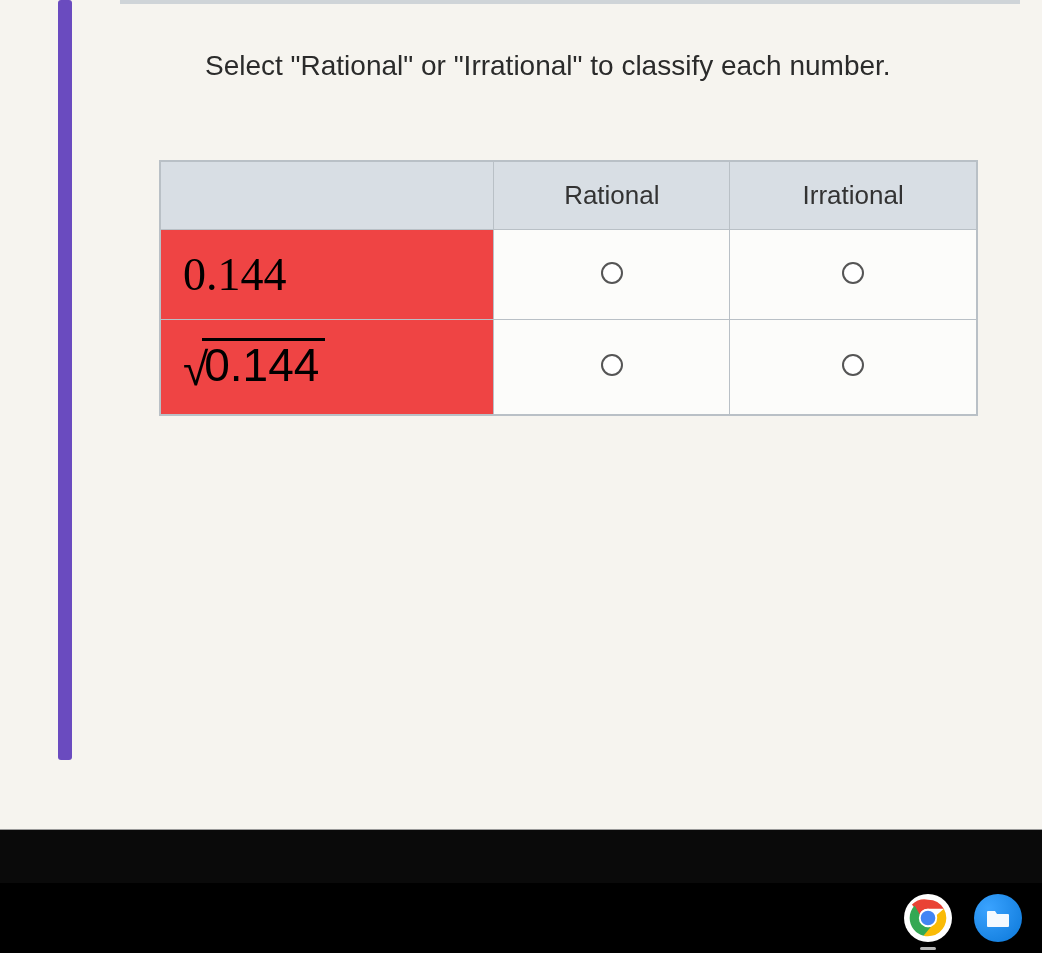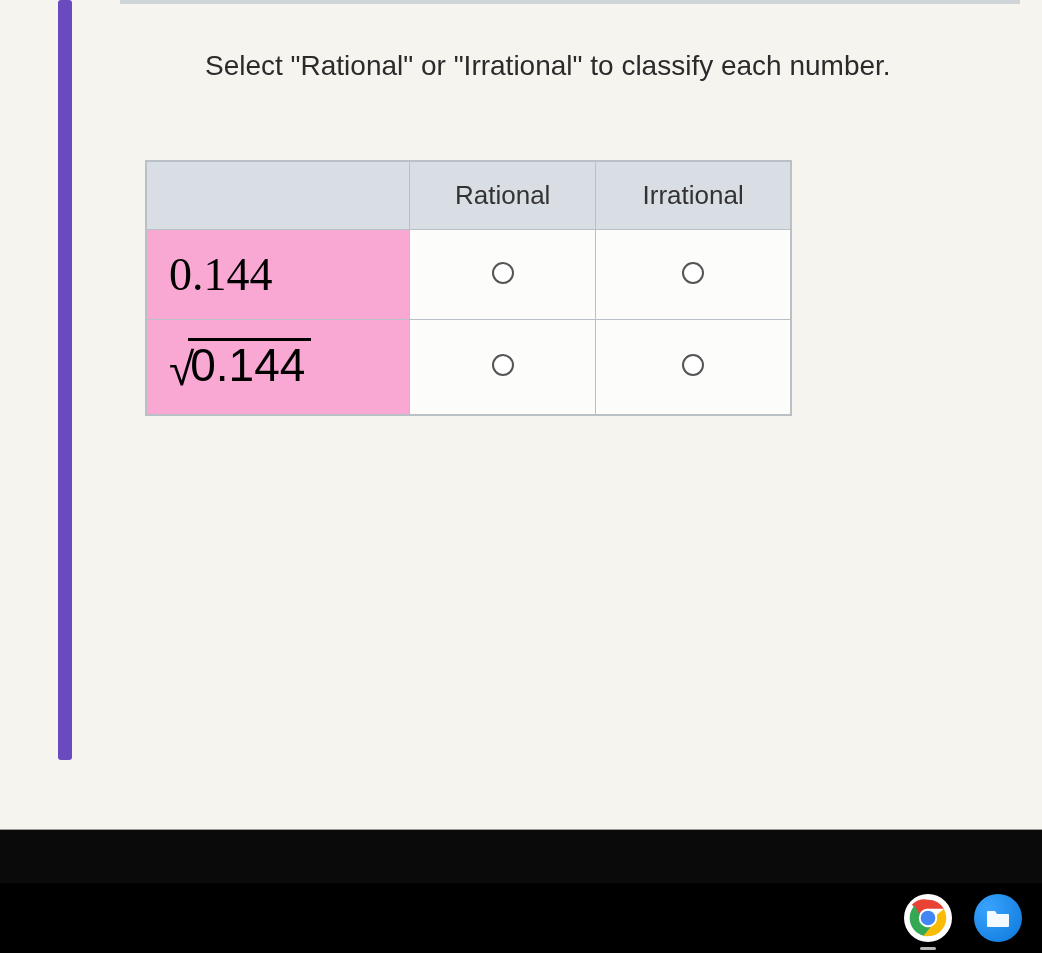--- a/index.html
+++ b/index.html
@@ -38,22 +38,22 @@
   .prompt {
     position: absolute;
     left: 205px; top: 50px;
     width: 770px;
     font-size: 28px;
     color: #2b2b2b;
     font-weight: 500;
   }
   .table-wrap {
     position: absolute;
-    left: 145px; top: 160px;
-    width: 647px;
+    left: 159px; top: 160px;
+    width: 819px;
     background: #fcfcfa;
   }
   table.classify {
     border-collapse: collapse;
     width: 100%;
     border: 2px solid #b9c0c6;
   }
   table.classify th, table.classify td {
     border: 1px solid #b9c0c6;
     padding: 18px 16px;
@@ -64,21 +64,21 @@
     background: #d8dee4;
     font-size: 26px;
     font-weight: 500;
     color: #333;
   }
   table.classify td.row-label {
     text-align: left;
     padding-left: 22px;
     font-family: "Times New Roman", Times, serif;
     font-size: 46px;
-    background: #f9a8d4;
+    background: #ef4444;
     white-space: nowrap;
   }
   .radio {
     display: inline-block;
     width: 22px; height: 22px;
     border: 2px solid #555;
     border-radius: 50%;
     background: #fff;
   }
   .sqrt {

